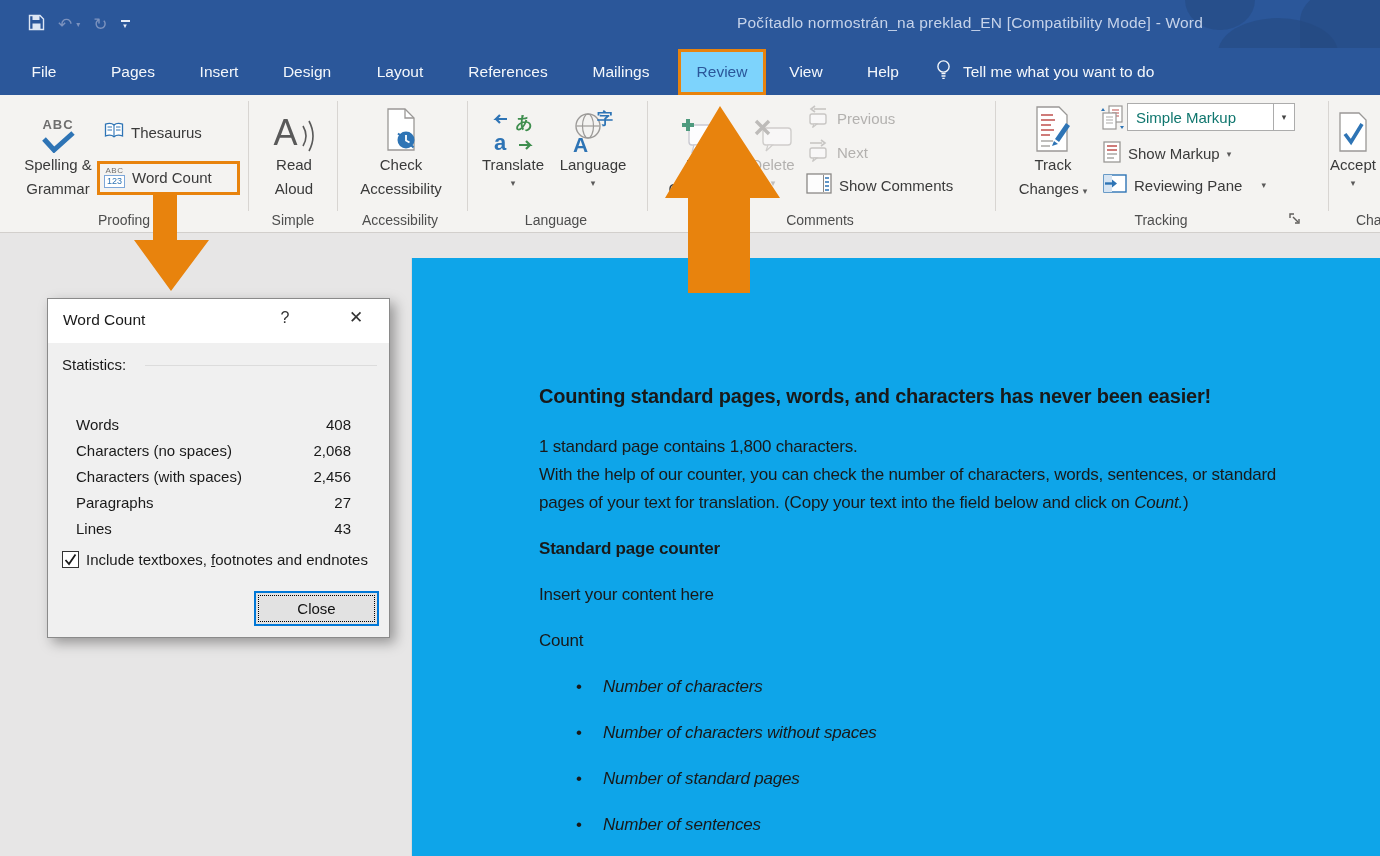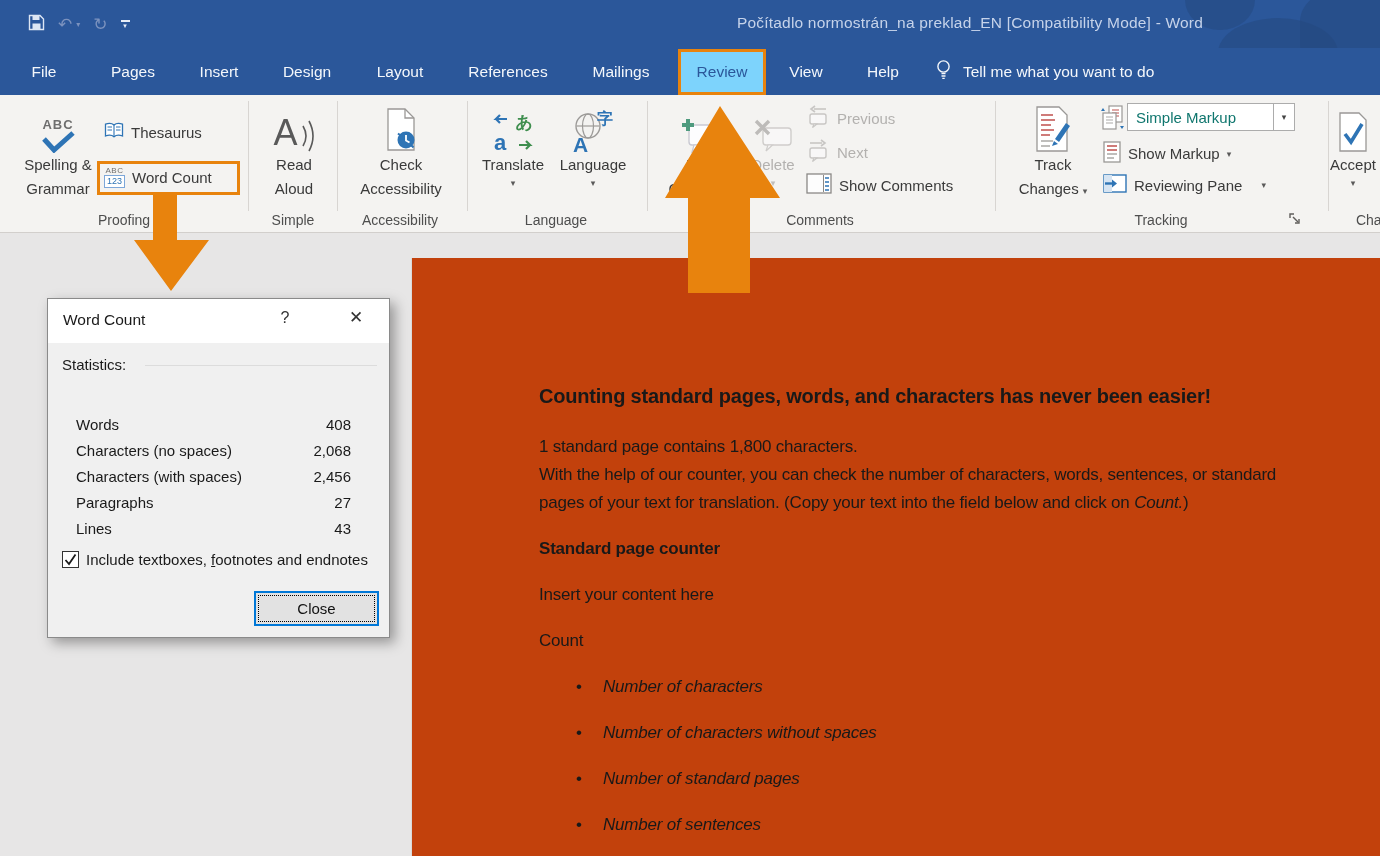--- a/index.html
+++ b/index.html
@@ -50,21 +50,21 @@
   .bigA { font-size:36px; color:#595959; line-height:40px; }
   .tr-hira { position:absolute; right:0; top:0; font-size:17px; color:#3E8E4E; font-weight:bold; }
   .tr-lat  { position:absolute; left:1px; bottom:0; font-size:22px; color:#2E74B5; font-weight:bold; line-height:20px; }
   .lg-a   { position:absolute; left:0; bottom:-2px; font-size:21px; color:#2E74B5; font-weight:bold; line-height:20px; }
   .lg-char{ position:absolute; right:0; top:-2px; font-size:16px; color:#2E74B5; font-weight:bold; }
   
   .wc-annot { position:absolute; left:97px; top:161px; width:143px; height:34px; border:3px solid #E8830D; z-index:45; }
   .arrow-overlay { position:absolute; left:0; top:0; width:1380px; height:856px; z-index:60; pointer-events:none; }
   
   .workspace { position:absolute; left:0; top:233px; width:1380px; height:623px; background:#E7E6E6; }
-  .page { position:absolute; left:411px; top:25px; width:969px; height:598px; background:#c2410c; border-left:1px solid #DADADA; }
+  .page { position:absolute; left:411px; top:25px; width:969px; height:598px; background:#0ea5e9; border-left:1px solid #DADADA; }
   .doc { position:absolute; left:127px; top:0; width:835px; color:#191919; }
   .doc div { letter-spacing:-0.2px; }
   .h1 { position:absolute; top:127px; left:0; font-size:20px; font-weight:bold; white-space:nowrap; }
   .p  { position:absolute; left:0; font-size:17px; white-space:nowrap; }
   .bold { font-weight:bold; }
   .bull { position:absolute; font-size:17px; font-style:italic; white-space:nowrap; }
   .bdot { position:absolute; left:37px; font-style:normal; }
   .btxt { position:absolute; left:64px; }
   
   .dialog { position:absolute; left:47px; top:298px; width:343px; height:340px; background:#F0F0F0; border:1px solid #8A8A8A; box-shadow:5px 5px 12px rgba(0,0,0,.35); z-index:30; font-size:15px; color:#1A1A1A; }

